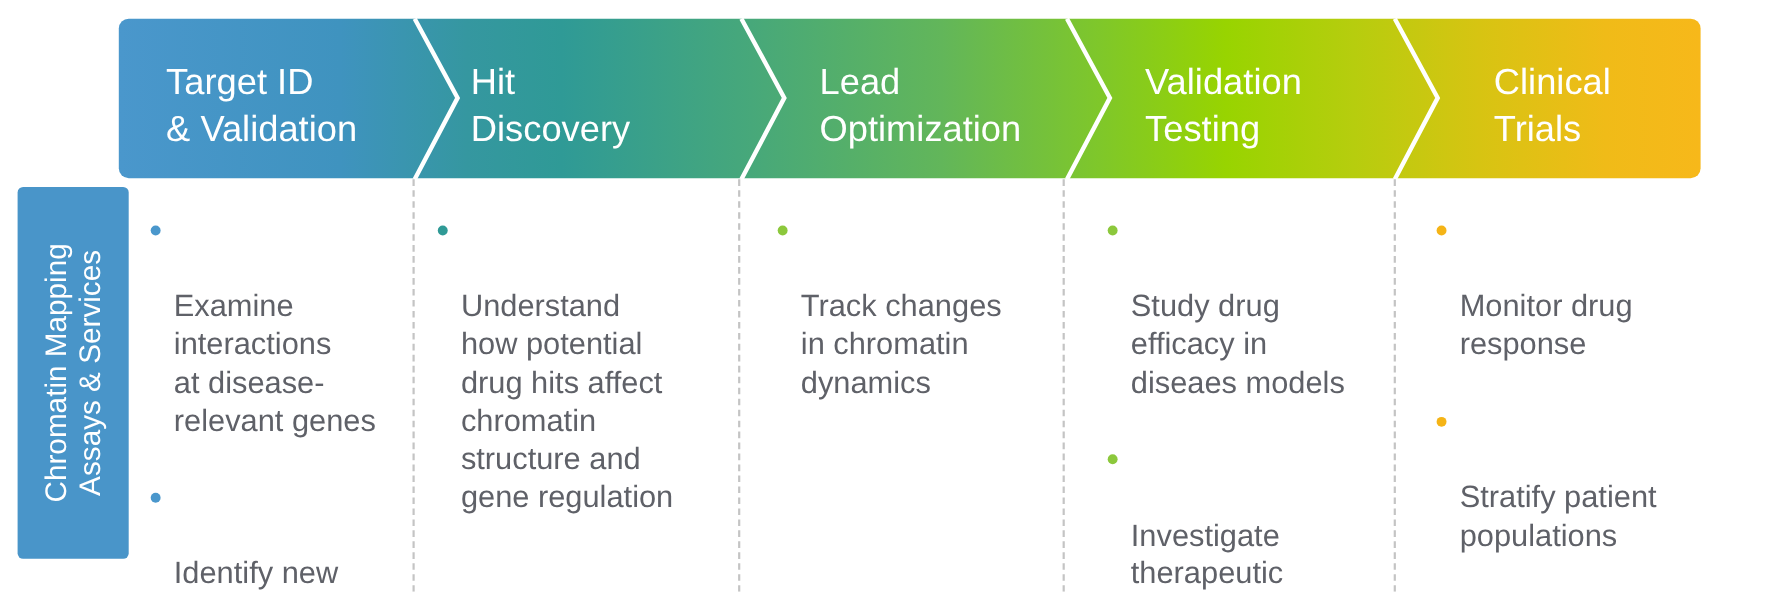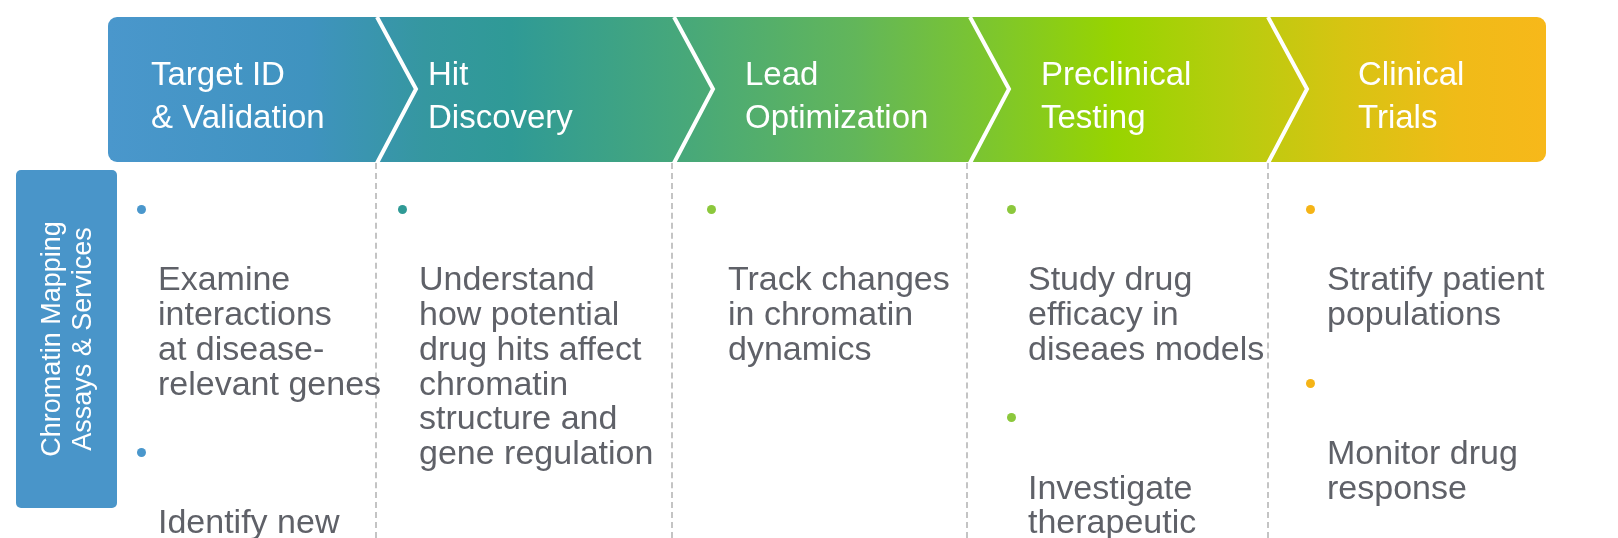--- a/index.html
+++ b/index.html
@@ -9,21 +9,21 @@
           border-radius:9px;
           background:linear-gradient(90deg,#4a97cc 0%,#3f93bf 14%,#3597a0 22%,#2f9a96 28%,#47a87a 40%,#62b65a 52%,#7fc72a 62%,#98d400 70%,#b6cd0e 78%,#d7c412 86%,#f0bb18 94%,#f7b81a 100%); }
   .chev-svg { position:absolute; left:108px; top:17px; width:1438px; height:146px; overflow:visible; }
   .stage-title { position:absolute; top:52px; color:#ffffff; font-size:33px; line-height:43px; white-space:pre-line;margin-left:11px; }
   .side-label { position:absolute; left:16px; top:170px; width:101px; height:338px; background:#4995c9;
                 border-radius:5px; }
   .side-text { position:absolute; left:50%; top:50%; transform:translate(-50%,-50%) rotate(-90deg);
                color:#ffffff; font-size:27px; line-height:31px; text-align:center; white-space:pre-line; width:340px; }
   .divider { position:absolute; top:163px; height:375px; width:0; border-left:2px dashed #c4c4c4; }
   .col { position:absolute; top:192px; }
-  .item { position:relative; padding-left:21px; color:#5f6168; font-size:34px; line-height:34.7px;
+  .item { position:relative; padding-left:21px; color:#5f6168; font-size:28px; line-height:34.7px;
           white-space:pre-line; margin-bottom:34.7px; }
   .bullet { position:absolute; left:0; top:13px; width:9px; height:9px; border-radius:50%; }
 </style>
 </head>
 <body>
 
 <div class="band"></div>
 
 <svg class="chev-svg" viewBox="0 0 1438 146">
   <polyline points="269,0 308,72 269,146" fill="none" stroke="#ffffff" stroke-width="4"></polyline>
@@ -31,21 +31,21 @@
   <polyline points="862,0 901,72 862,146" fill="none" stroke="#ffffff" stroke-width="4"></polyline>
   <polyline points="1160,0 1199,72 1160,146" fill="none" stroke="#ffffff" stroke-width="4"></polyline>
 </svg>
 
 <div class="stage-title" style="left:140px">Target ID
 &amp; Validation</div>
 <div class="stage-title" style="left:417px">Hit
 Discovery</div>
 <div class="stage-title" style="left:734px">Lead
 Optimization</div>
-<div class="stage-title" style="left:1030px">Preclinical
+<div class="stage-title" style="left:1030px">Validation
 Testing</div>
 <div class="stage-title" style="left:1347px">Clinical
 Trials</div>
 
 <div class="side-label">
   <div class="side-text">Chromatin Mapping
 Assays &amp; Services</div>
 </div>
 
 <div class="divider" style="left:375px"></div>
@@ -102,21 +102,21 @@
     <span>Investigate
 therapeutic
 resistance and
 sensitivity</span>
   </div>
 </div>
 
 <div class="col" style="left:1306px">
   <div class="item">
     <span class="bullet" style="background:#f5b416"></span>
-    <span>Stratify patient
-populations</span>
+    <span>Monitor drug
+response</span>
   </div>
   <div class="item">
     <span class="bullet" style="background:#f5b416"></span>
-    <span>Monitor drug
-response</span>
+    <span>Stratify patient
+populations</span>
   </div>
 </div>
 
 </body></html>

